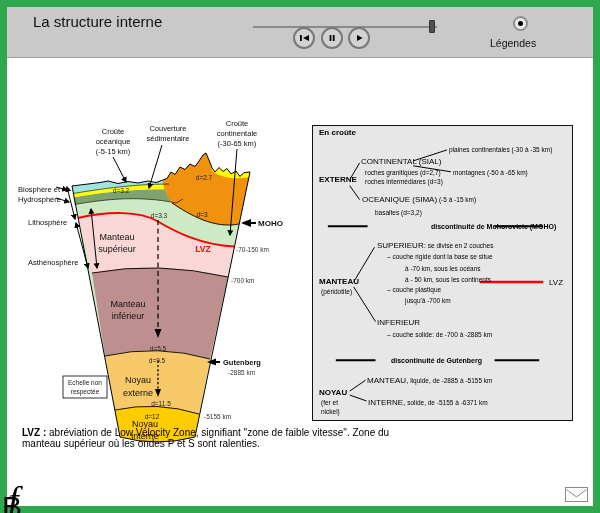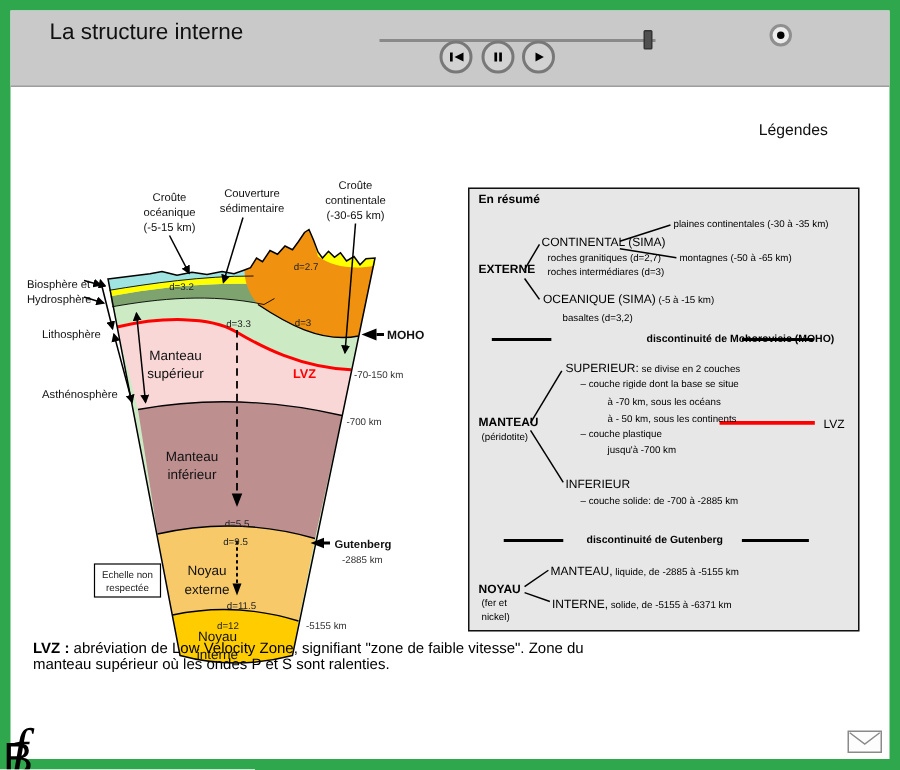--- a/index.html
+++ b/index.html
@@ -8,21 +8,21 @@
   .inner{position:absolute;left:7px;top:7px;width:586px;height:499px;background:#ffffff;}
   
   .topbar{position:absolute;left:7px;top:7px;width:586px;height:51px;background:#C9C9C9;border-bottom:1px solid #9e9e9e;}
   .title{position:absolute;left:26px;top:5px;font-size:15px;line-height:19px;color:#111;}
   .slider-track{position:absolute;left:246px;top:19px;width:184px;height:2px;background:#8a8a8a;}
   .slider-thumb{position:absolute;left:422px;top:13px;width:6px;height:13px;background:#4f4f4f;border:1px solid #333;border-radius:1px;}
   .pbtn{position:absolute;width:22px;height:22px;border-radius:50%;border:2px solid #787878;background:#d2d2d2;display:flex;align-items:center;justify-content:center;top:20px;}
   .pbtn svg{display:block;}
   .radio{position:absolute;left:506px;top:9px;width:15px;height:15px;border-radius:50%;border:2px solid #8f8f8f;background:#ececec;display:flex;align-items:center;justify-content:center;}
   .radio .dot{width:5px;height:5px;border-radius:50%;background:#000;}
-  .radio-label{position:absolute;left:483px;top:30px;width:62px;text-align:right;font-size:10.5px;color:#111;margin-top:44px;}
+  .radio-label{position:absolute;left:483px;top:30px;width:62px;text-align:left;font-size:10.5px;color:#111;}
   
   .site{position:absolute;left:270px;top:73px;font-size:13.5px;font-weight:bold;color:#000;}
   
   svg.diagram{position:absolute;left:0;top:0;width:600px;height:513px;pointer-events:none;}
   svg text{font-family:"Liberation Sans",sans-serif;fill:#111;}
   .ts{font-size:7.5px;}
   .tz{font-size:6.5px;fill:#222;}
   .td{font-size:6.5px;fill:#333;}
   .tl{font-size:9px;}
   .tb{font-weight:bold;font-size:8px;}
@@ -203,23 +203,23 @@
           <line x1="37" y1="271" x2="54" y2="277"></line>
       </g>
       <g stroke="#000" stroke-width="2">
         <line x1="15" y1="101" x2="55" y2="101"></line>
           <line x1="183" y1="101" x2="231" y2="101"></line>
         <line x1="23" y1="236" x2="63" y2="236"></line>
           <line x1="183" y1="236" x2="228" y2="236"></line>
       </g>
       <line x1="168" y1="157" x2="232" y2="157" stroke-width="2.5" stroke="#FF0000"></line>
     </svg>
-    <span class="pt lg bold" style="left:6px;top:2px">En résumé</span>
+    <span class="pt lg bold" style="left:6px;top:2px">En croûte</span>
     <span class="pt" style="left:136px;top:20px">plaines continentales (-30 à -35 km)</span>
-    <span class="pt lg" style="left:48px;top:31px">CONTINENTAL (SIMA)</span>
+    <span class="pt lg" style="left:48px;top:31px">CONTINENTAL (SIAL)</span>
     <span class="pt" style="left:52px;top:43px">roches granitiques (d=2,7)</span>
     <span class="pt" style="left:140px;top:43px">montagnes (-50 à -65 km)</span>
     <span class="pt lg bold" style="left:6px;top:49px">EXTERNE</span>
     <span class="pt" style="left:52px;top:52px">roches intermédiares (d=3)</span>
     <span class="pt lg" style="left:49px;top:69px"><span>OCEANIQUE (SIMA)</span><span class="small"> (-5 à -15 km)</span></span>
     <span class="pt" style="left:62px;top:83px">basaltes (d=3,2)</span>
     <span class="pt bold" style="left:118px;top:97px;font-size:7px">discontinuité de Mohorovicic (MOHO)</span>
     <span class="pt lg" style="left:64px;top:115px"><span>SUPERIEUR:</span><span class="small"> se divise en 2 couches</span></span>
     <span class="pt" style="left:74px;top:127px">– couche rigide dont la base se situe</span>
     <span class="pt" style="left:92px;top:139px">à -70 km, sous les océans</span>

